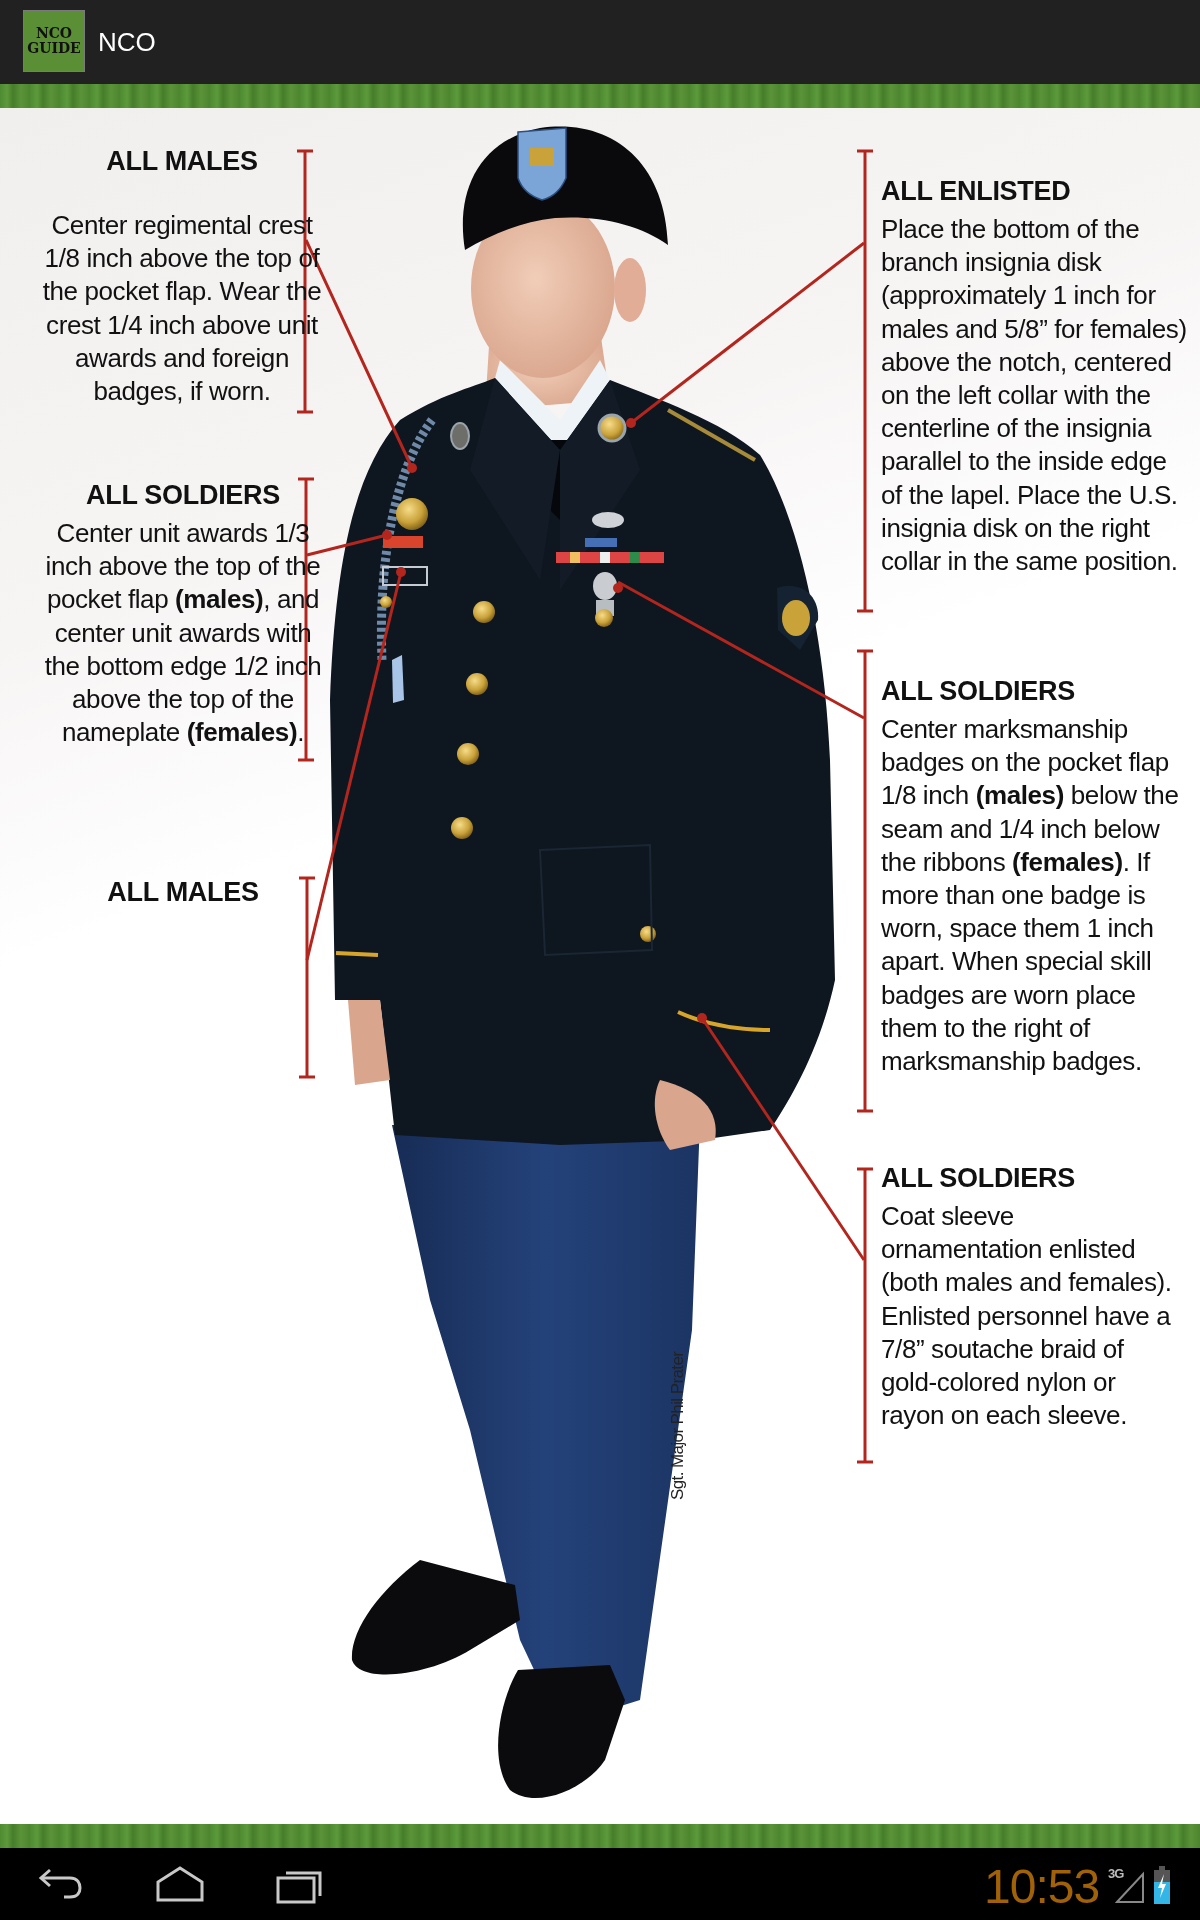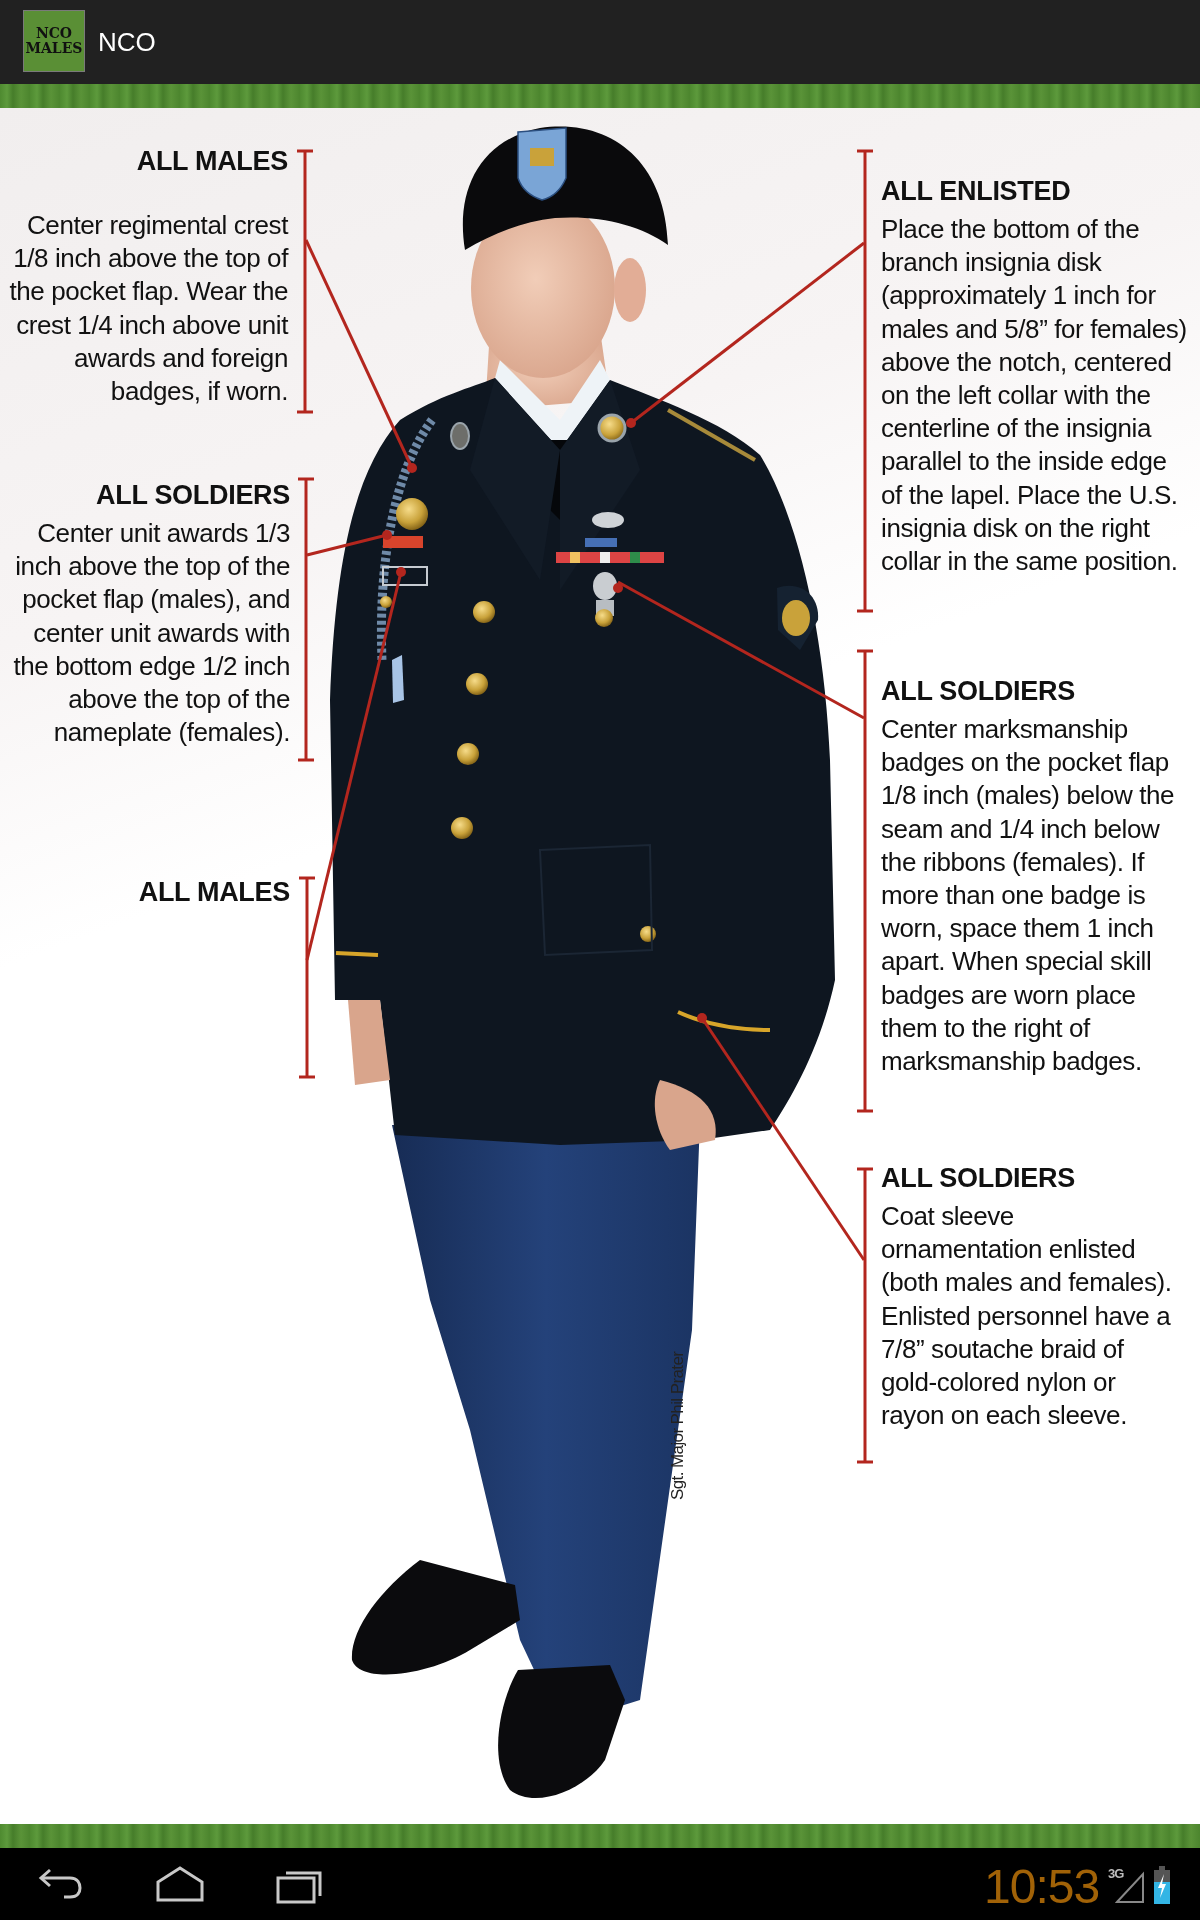--- a/index.html
+++ b/index.html
@@ -16,39 +16,39 @@
   .green-top { top:84px; }
   .green-bottom { top:1824px; }
 
   
   .content { position:absolute; left:0; top:108px; width:1200px; height:1716px; overflow:hidden;
     background: linear-gradient(160deg, #f1eeee 0%, #f7f4f4 25%, #ffffff 40%, #ffffff 100%); }
 
   .callout { position:absolute; color:#111; }
   .callout h3 { margin:0; font-size:27px; font-weight:bold; line-height:32px; letter-spacing:-0.3px; }
   .callout p { margin:6px 0 0 0; font-size:26px; line-height:33.2px; letter-spacing:-0.4px; }
-  .callout.left { text-align:right; width:290px; }
+  .callout.left { text-align:center; width:290px;padding-left:38px; }
   .callout.right { text-align:left; width:320px; }
-  .callout b { font-weight:normal; }
+  .callout b { font-weight:bold; }
 
   svg.overlay { position:absolute; left:0; top:0; }
 
   
   .navbar { position:absolute; left:0; top:1848px; width:1200px; height:72px; background:#000; }
   .nav-btn { position:absolute; top:10px; height:52px; width:80px; display:flex; align-items:center; justify-content:center; }
   .clock { position:absolute; left:984px; top:1859px; color:#a16207; font-size:48px; line-height:56px; letter-spacing:-1px; }
   .sb-3g { position:absolute; left:1108px; top:1866px; color:#bbb; font-size:13px; font-weight:bold; letter-spacing:-1px; }
 </style>
 </head>
 <body>
 
 <div class="actionbar">
   <div class="app-icon">
     <span>NCO</span>
-    <span>MALES</span>
+    <span>GUIDE</span>
   </div>
   <div class="app-title">NCO</div>
 </div>
 <div class="green-strip green-top"></div>
 
 <div class="content">
 
   <svg class="overlay" width="1200" height="1716" viewBox="0 108 1200 1716">
     <defs>
       <linearGradient id="pants" x1="0" x2="1">

